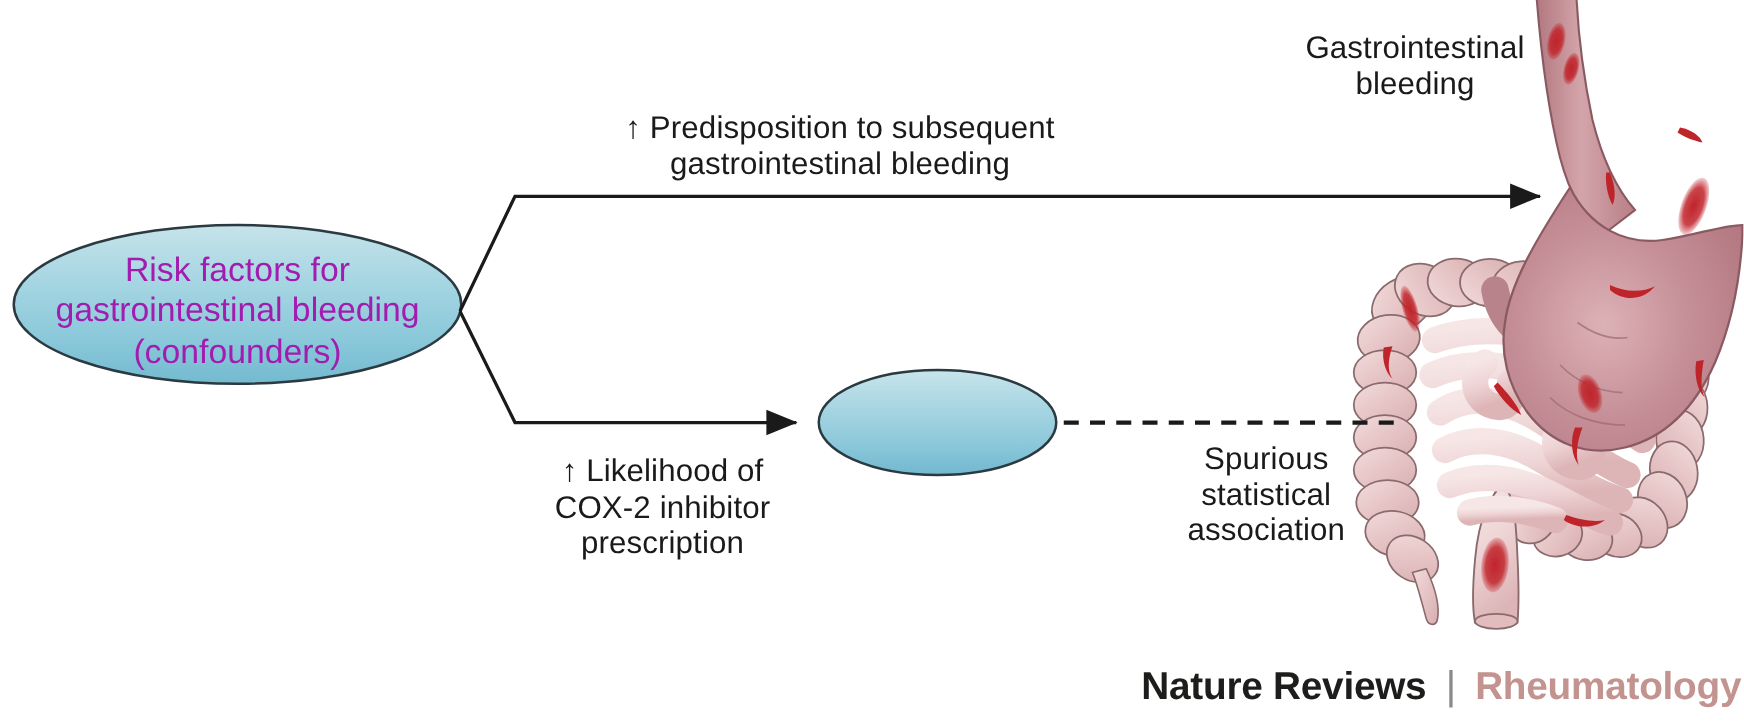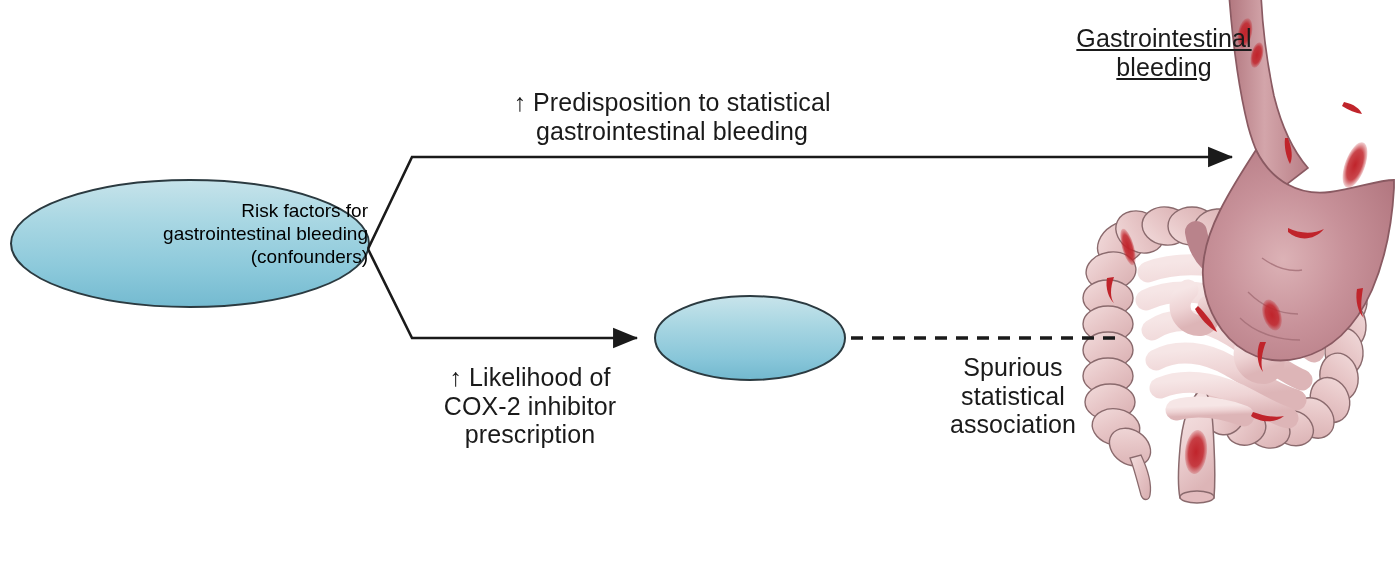--- a/index.html
+++ b/index.html
@@ -30,31 +30,31 @@
     position: absolute;
     text-align: center;
     line-height: 1.14;
     color: #1a1a1a;
     white-space: pre-line;
     font-size: 25px;
     letter-spacing: 0.1px;
   }
   .ellipse-text {
     position: absolute;
-    text-align: right;
+    text-align: center;
     line-height: 1.2;
-    color: #000000;
+    color: #a21caf;
     white-space: pre-line;
-    font-size: 19px;
+    font-size: 27px;
     pointer-events: none;
   }
   #label-top-arrow   { left: 432px; top: 88px;  width: 480px; }
   #label-bottom-arrow{ left: 410px; top: 347px; width: 240px; margin-top: 16px; }
   #label-spurious    { left: 914px; top: 353px; width: 198px; }
-  #label-gi-bleeding { left: 1044px; top: 24px; width: 240px; text-decoration: underline; }
+  #label-gi-bleeding { left: 1012px; top: 24px; width: 240px; }
   #text-risk-factors { left: 12px;  top: 200px; width: 356px; }
   #text-cox2         { left: 657px; top: 311px; width: 188px; }
   #brand {
     position: absolute;
     right: 2px;
     bottom: 13px;
     font-size: 31px;
     font-weight: bold;
     white-space: nowrap;
     letter-spacing: -0.2px;
@@ -266,28 +266,33 @@
     <path d="M368,249 L412,338 L637,338" fill="none" stroke="#1a1a1a" stroke-width="2.6" stroke-linejoin="miter" marker-end="url(#arrowHead)"></path>
 
     <line x1="851" y1="338" x2="1116" y2="338" stroke="#1a1a1a" stroke-width="3.4" stroke-dasharray="12 9" stroke-linecap="butt"></line>
   </svg>
 
   <div class="ellipse-text" id="text-risk-factors">Risk factors for
 gastrointestinal bleeding
 (confounders)</div>
 
 
-  <div class="lbl" id="label-top-arrow">↑ Predisposition to statistical
+  <div class="lbl" id="label-top-arrow">↑ Predisposition to subsequent
 gastrointestinal bleeding</div>
 
   <div class="lbl" id="label-bottom-arrow">↑ Likelihood of
 COX-2 inhibitor
 prescription</div>
 
   <div class="lbl" id="label-spurious">Spurious
 statistical
 association</div>
 
   <div class="lbl" id="label-gi-bleeding">Gastrointestinal
 bleeding</div>
 
+  <div id="brand">
+    <span class="nr">Nature Reviews</span>
+    <span class="bar">|</span>
+    <span class="rh">Rheumatology</span>
+  </div>
 
 </div>
 
 </body></html>

